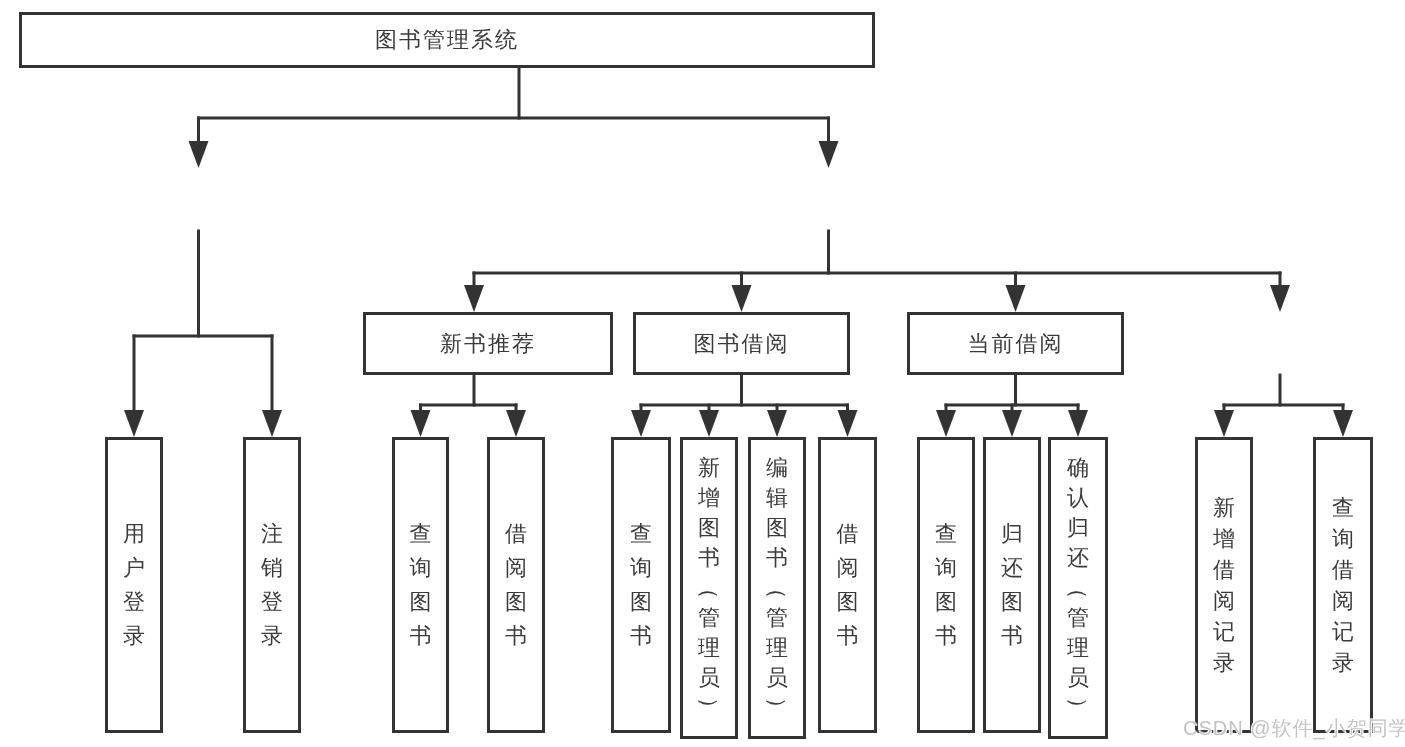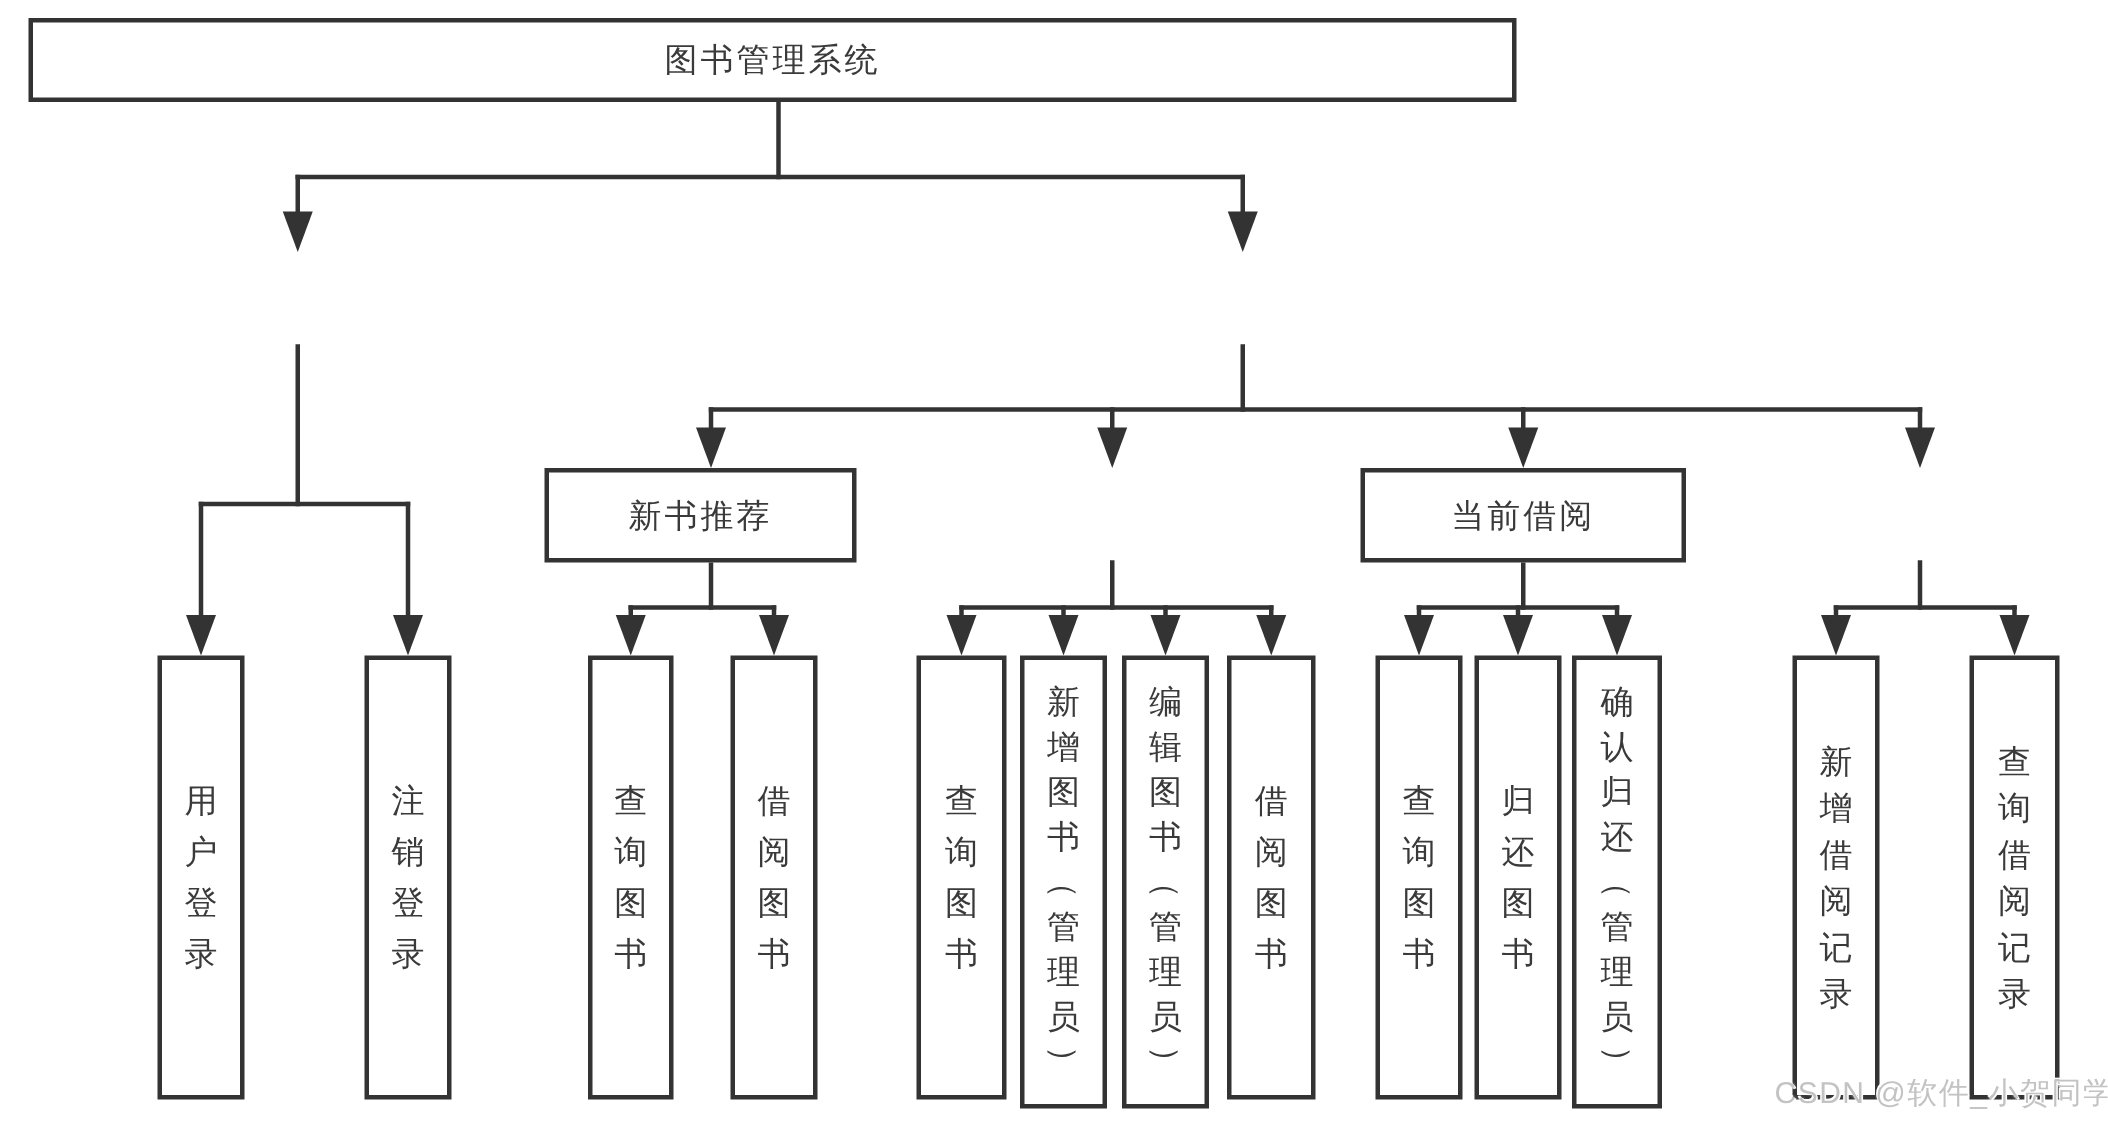--- a/index.html
+++ b/index.html
@@ -105,25 +105,28 @@
       <line x1="1078" y1="405" x2="1078" y2="422" stroke="#333333" stroke-width="3" stroke-linecap="square"></line>
       <polygon points="1068,410 1088,410 1078,437" fill="#333333"></polygon>
       <line x1="1280" y1="375" x2="1280" y2="405" stroke="#333333" stroke-width="3" stroke-linecap="square"></line>
       <line x1="1224" y1="405" x2="1343" y2="405" stroke="#333333" stroke-width="3" stroke-linecap="square"></line>
       <line x1="1224" y1="405" x2="1224" y2="422" stroke="#333333" stroke-width="3" stroke-linecap="square"></line>
       <polygon points="1214,410 1234,410 1224,437" fill="#333333"></polygon>
       <line x1="1343" y1="405" x2="1343" y2="422" stroke="#333333" stroke-width="3" stroke-linecap="square"></line>
       <polygon points="1333,410 1353,410 1343,437" fill="#333333"></polygon>
     </svg>
   <span class="watermark">CSDN @软件_小贺同学</span>
-<div class="box hbox" style="left: 19px; top: 12px; width: 992px; height: 56px;">
+<div class="box hbox" style="left: 19px; top: 12px; width: 856px; height: 56px;">
       <span class="label">图书管理系统</span>
     </div>
-    <div class="box hbox" style="left: 363px; top: 312px; width: 208px; height: 63px;">
+    <div class="box hbox" style="left: 363px; top: 312px; width: 250px; height: 63px;">
       <span class="label">新书推荐</span>
+    </div>
+    <div class="box hbox" style="left: 633px; top: 312px; width: 217px; height: 63px;">
+      <span class="label">图书借阅</span>
     </div>
     <div class="box hbox" style="left: 907px; top: 312px; width: 217px; height: 63px;">
       <span class="label">当前借阅</span>
     </div>
     <div class="box vbox" style="left: 105px; top: 437px; width: 58px; height: 296px;">
       <span class="label">
         <span class="ch" style="line-height: 34px; height: 34px;">用</span>
         <span class="ch" style="line-height: 34px; height: 34px;">户</span>
         <span class="ch" style="line-height: 34px; height: 34px;">登</span>
         <span class="ch" style="line-height: 34px; height: 34px;">录</span>

